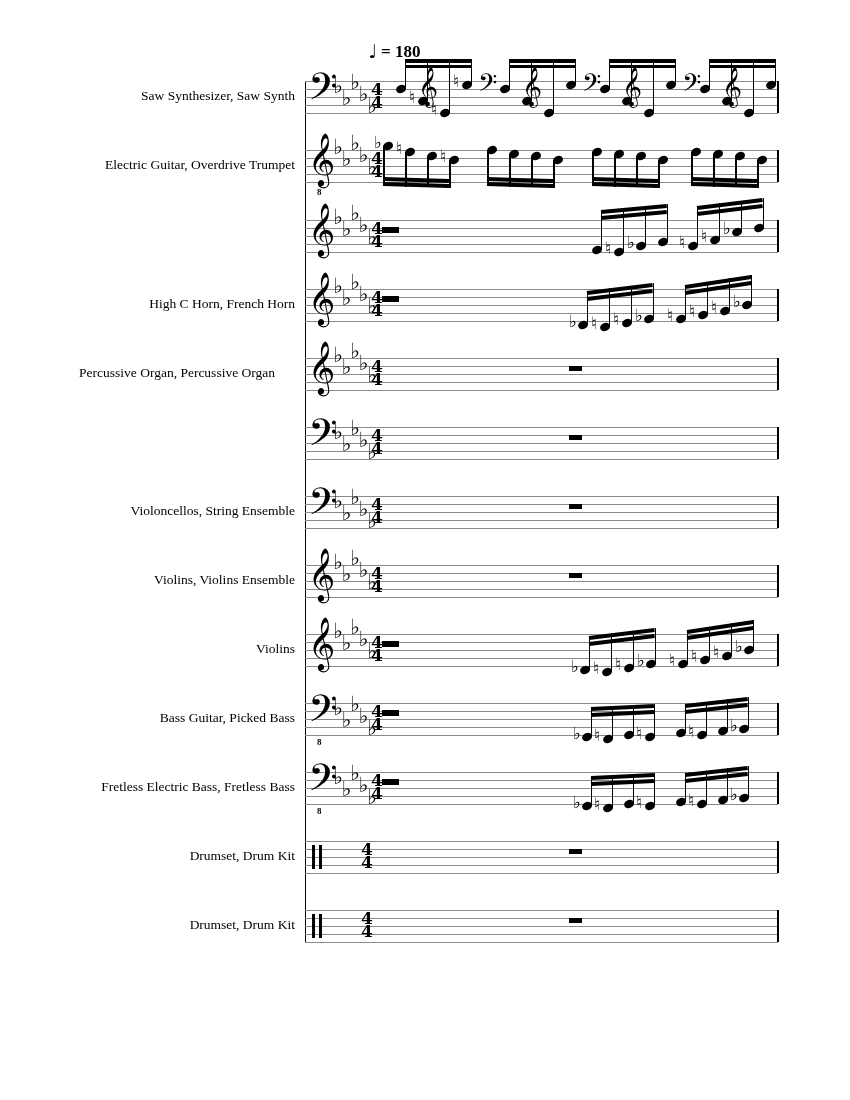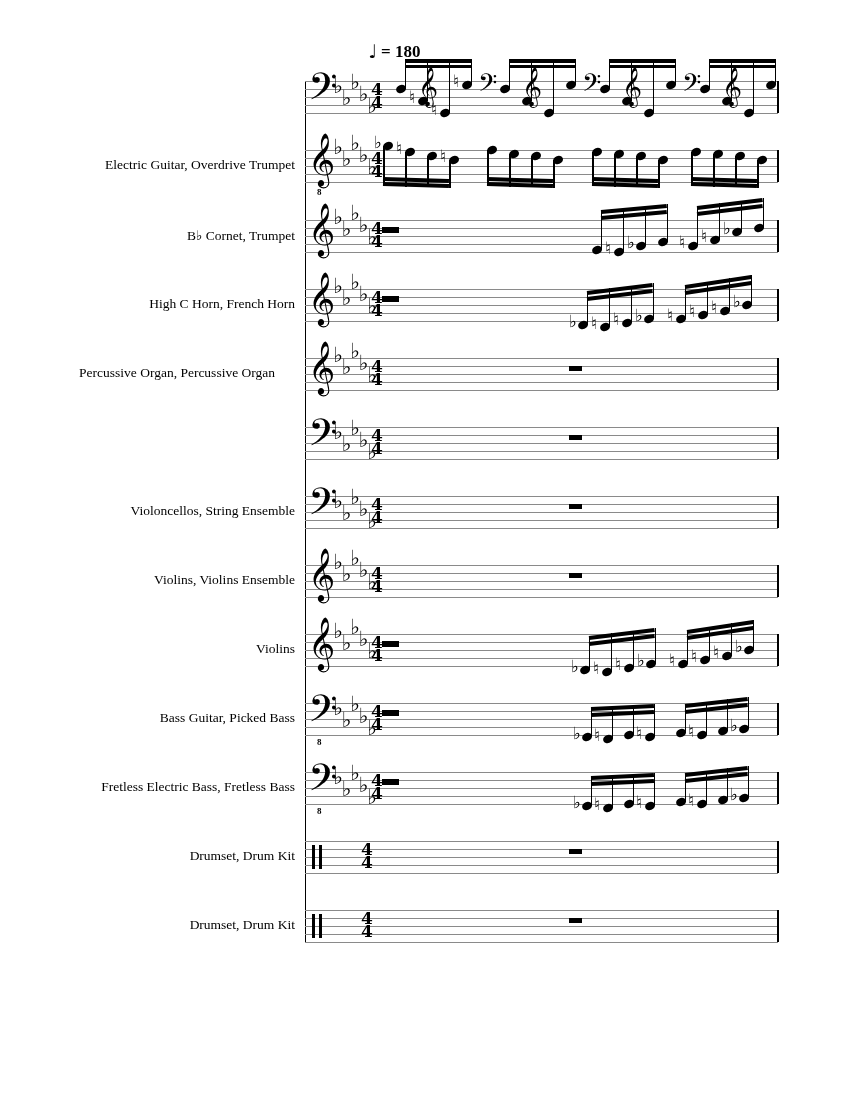--- a/index.html
+++ b/index.html
@@ -156,20 +156,21 @@
     line-height: 1;
     color: #000;
   }
 </style>
 </head>
 <body>
 
 <div id="sheet">
     <div class="tempo" style="left: 368px; top: 40px;"><span class="tnote">♩</span><span style="margin-left: 4px;">= 180</span></div>
     <div class="syslineLeft" style="left: 304.5px; top: 81px; height: 861px;"></div>
+    <div class="inst-label" style="top: 88px; right: 555px;">Saw Synthesizer, Saw Synth</div>
     <div class="staff" style="top: 81px;">
       <div class="line l0"></div>
       <div class="line l1"></div>
       <div class="line l2"></div>
       <div class="line l3"></div>
       <div class="line l4"></div>
     </div>
     <div class="endbar" style="left: 777px; top: 81px; height: 32px;"></div>
     <div class="clef bass" style="left: 308px; top: 68px;">𝄢</div>
     <div class="flat" style="left: 333px; top: 76px;">♭</div>
@@ -287,21 +288,20 @@
     <div class="nh" style="left: 691px; top: 148.2px;"></div>
     <div class="stem" style="left: 691px; top: 152px; height: 34px;"></div>
     <div class="nh" style="left: 713px; top: 150.2px;"></div>
     <div class="stem" style="left: 713px; top: 154px; height: 32.6667px;"></div>
     <div class="nh" style="left: 735px; top: 152.2px;"></div>
     <div class="stem" style="left: 735px; top: 156px; height: 31.3333px;"></div>
     <div class="nh" style="left: 757px; top: 156.2px;"></div>
     <div class="stem" style="left: 757px; top: 160px; height: 28px;"></div>
     <div class="beam" style="left: 691px; top: 182.4px; width: 66.0303px; height: 3.6px; transform: rotate(1.7357deg);"></div>
     <div class="beam" style="left: 691px; top: 176.9px; width: 66.0303px; height: 3.6px; transform: rotate(1.7357deg);"></div>
-    <div class="inst-label" style="top: 227px; right: 555px;">B♭ Cornet, Trumpet</div>
     <div class="staff" style="top: 220px;">
       <div class="line l0"></div>
       <div class="line l1"></div>
       <div class="line l2"></div>
       <div class="line l3"></div>
       <div class="line l4"></div>
     </div>
     <div class="endbar" style="left: 777px; top: 220px; height: 32px;"></div>
     <div class="clef treble" style="left: 308px; top: 206px;">𝄞</div>
     <div class="flat" style="left: 333px; top: 207px;">♭</div>

